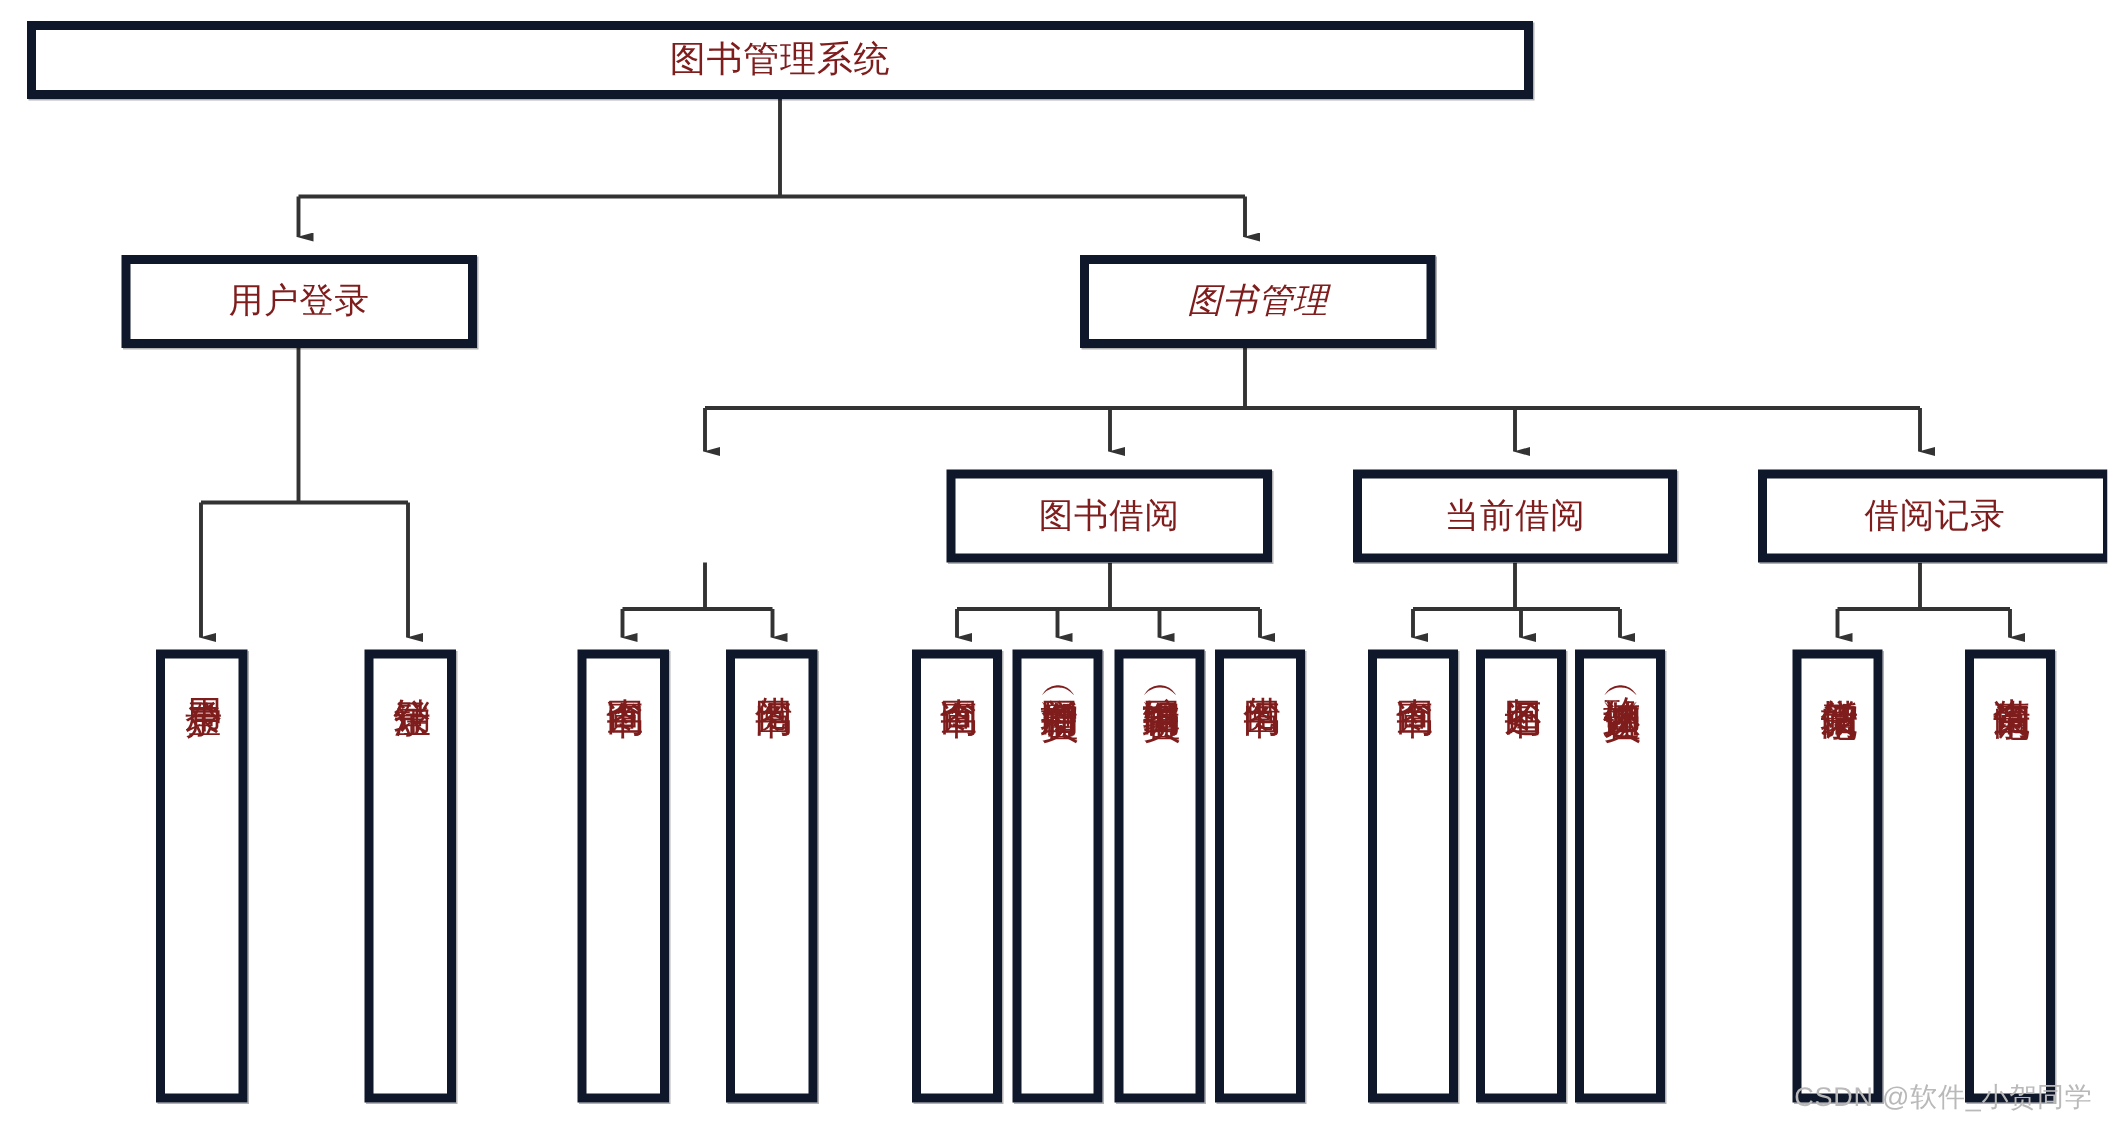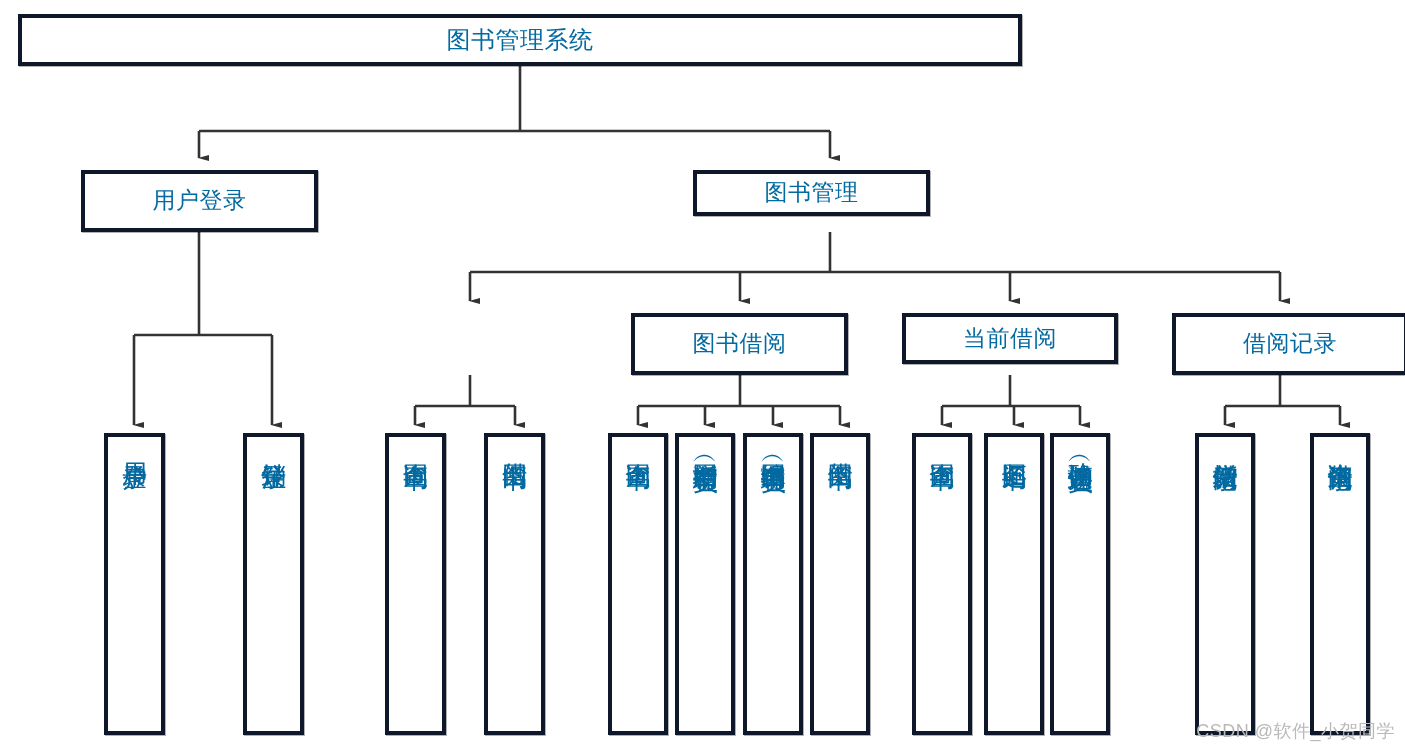--- a/index.html
+++ b/index.html
@@ -22,27 +22,27 @@
     position: absolute;
     left: 0;
     top: 0;
     width: 1405px;
     height: 747px;
     pointer-events: none;
   }
   .node {
     position: absolute;
     box-sizing: border-box;
-    border: 4px solid #0f172a;
+    border: 6px solid #0f172a;
     background: #ffffff;
     display: flex;
     align-items: center;
     justify-content: center;
     text-align: left;
-    color: #0369a1;
+    color: #7f1d1d;
     box-shadow: 1px 1px 0 rgba(0,0,0,0.30);
     z-index: 2;
   }
   .node .label {
     display: block;
     line-height: 1.18;
     letter-spacing: 0.5px;
   }
   
   .node.h .label {
@@ -130,28 +130,28 @@
     </g>
   </svg>
 
   <div class="node h root" style="left:18px; top:14px; width:1004px; height:52px;">
     <span class="label">图书管理系统</span>
   </div>
 
   <div class="node h" style="left:81px; top:170px; width:237px; height:62px;">
     <span class="label">用户登录</span>
   </div>
-  <div class="node h" style="left:693px; top:170px; width:237px; height:46px;">
+  <div class="node h" style="left:720px; top:170px; width:237px; height:62px;font-style:italic;">
     <span class="label">图书管理</span>
   </div>
 
   <div class="node h" style="left:631px; top:313px; width:217px; height:62px;">
     <span class="label">图书借阅</span>
   </div>
-  <div class="node h" style="left:902px; top:313px; width:216px; height:51px;">
+  <div class="node h" style="left:902px; top:313px; width:216px; height:62px;">
     <span class="label">当前借阅</span>
   </div>
   <div class="node h" style="left:1172px; top:313px; width:236px; height:62px;">
     <span class="label">借阅记录</span>
   </div>
 
   <div class="node v" style="left:104px; top:433px; width:61px; height:302px;">
     <span class="label">用户登录</span>
   </div>
   <div class="node v" style="left:243px; top:433px; width:61px; height:302px;">

